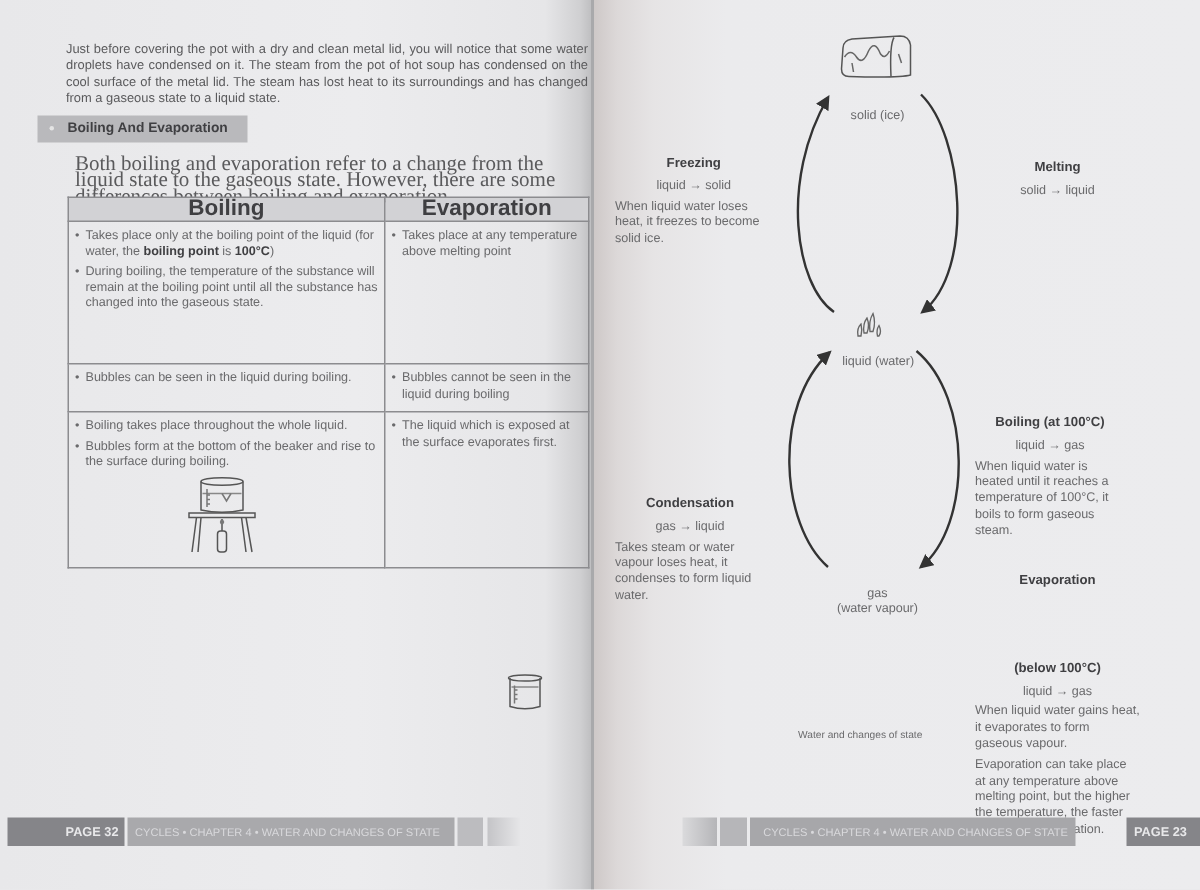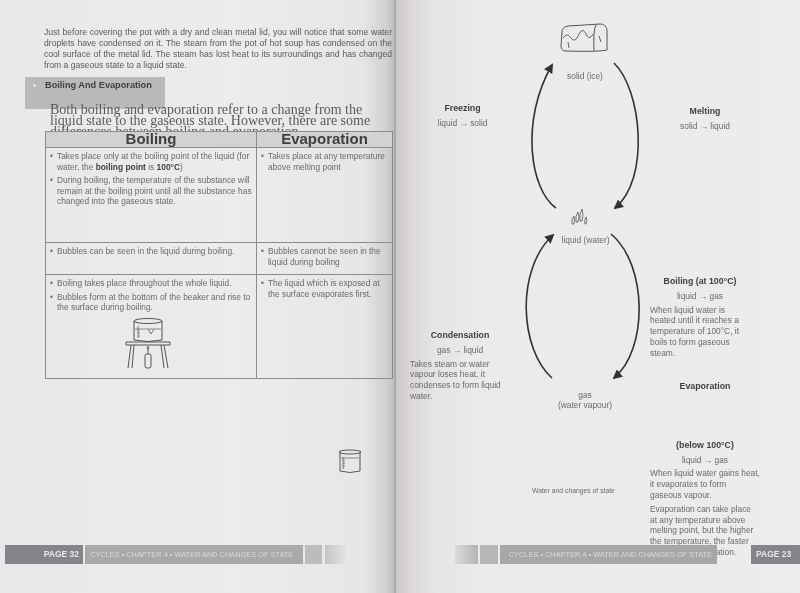--- a/index.html
+++ b/index.html
@@ -19,21 +19,21 @@
     background:linear-gradient(to right, #cdc7c6 0%, #dcd8d8 4%, #e6e4e5 10%, #ebebed 22%, #ececee 100%);
   }
   .gutter-line { position:absolute; left:394px; top:0; width:2px; height:593px; background:#a9a9ab; }
 
   
   .intro {
     position:absolute; left:44px; top:27px; width:348px;
     font-size:8.6px; line-height:11px; color:#5a5a5c; text-align:justify;
   }
   .section-bar {
-    position:absolute; left:25px; top:77px; width:140px; height:32px;
+    position:absolute; left:25px; top:77px; width:140px; height:18px;
     background:#b9b9bc;
   }
   .section-bullet { position:absolute; left:8px; top:7px; width:3px; height:3px; border-radius:50%; background:#e4e4e4; }
   .section-title {
     position:absolute; left:20px; top:3px; font-size:9.2px; font-weight:bold; color:#3f3f42;
   }
   .intro2 {
     position:absolute; left:50px; top:104px; width:348px;
     font-size:14px; line-height:11px; color:#5a5a5c;font-family:Liberation Serif, serif;
   }
@@ -228,20 +228,21 @@
 <div class="state" style="left:550px;top:71px;width:70px">solid (ice)</div>
 <div class="state" style="left:548px;top:235px;width:75px">liquid (water)</div>
 <div class="state" style="left:540px;top:390px;width:90px">
   <div>gas</div>
   <div>(water vapour)</div>
 </div>
 
 <div class="lbl" style="left:410px;top:55px;width:105px">
   <div class="t center">Freezing</div>
   <div class="eq center">liquid → solid</div>
+  <div>When liquid water loses heat, it freezes to become solid ice.</div>
 </div>
 
 <div class="lbl" style="left:650px;top:58px;width:110px">
   <div class="t center">Melting</div>
   <div class="eq center">solid → liquid</div>
 </div>
 
 <div class="lbl" style="left:650px;top:228px;width:100px">
   <div class="t center">Boiling (at 100°C)</div>
   <div class="eq center">liquid → gas</div>

